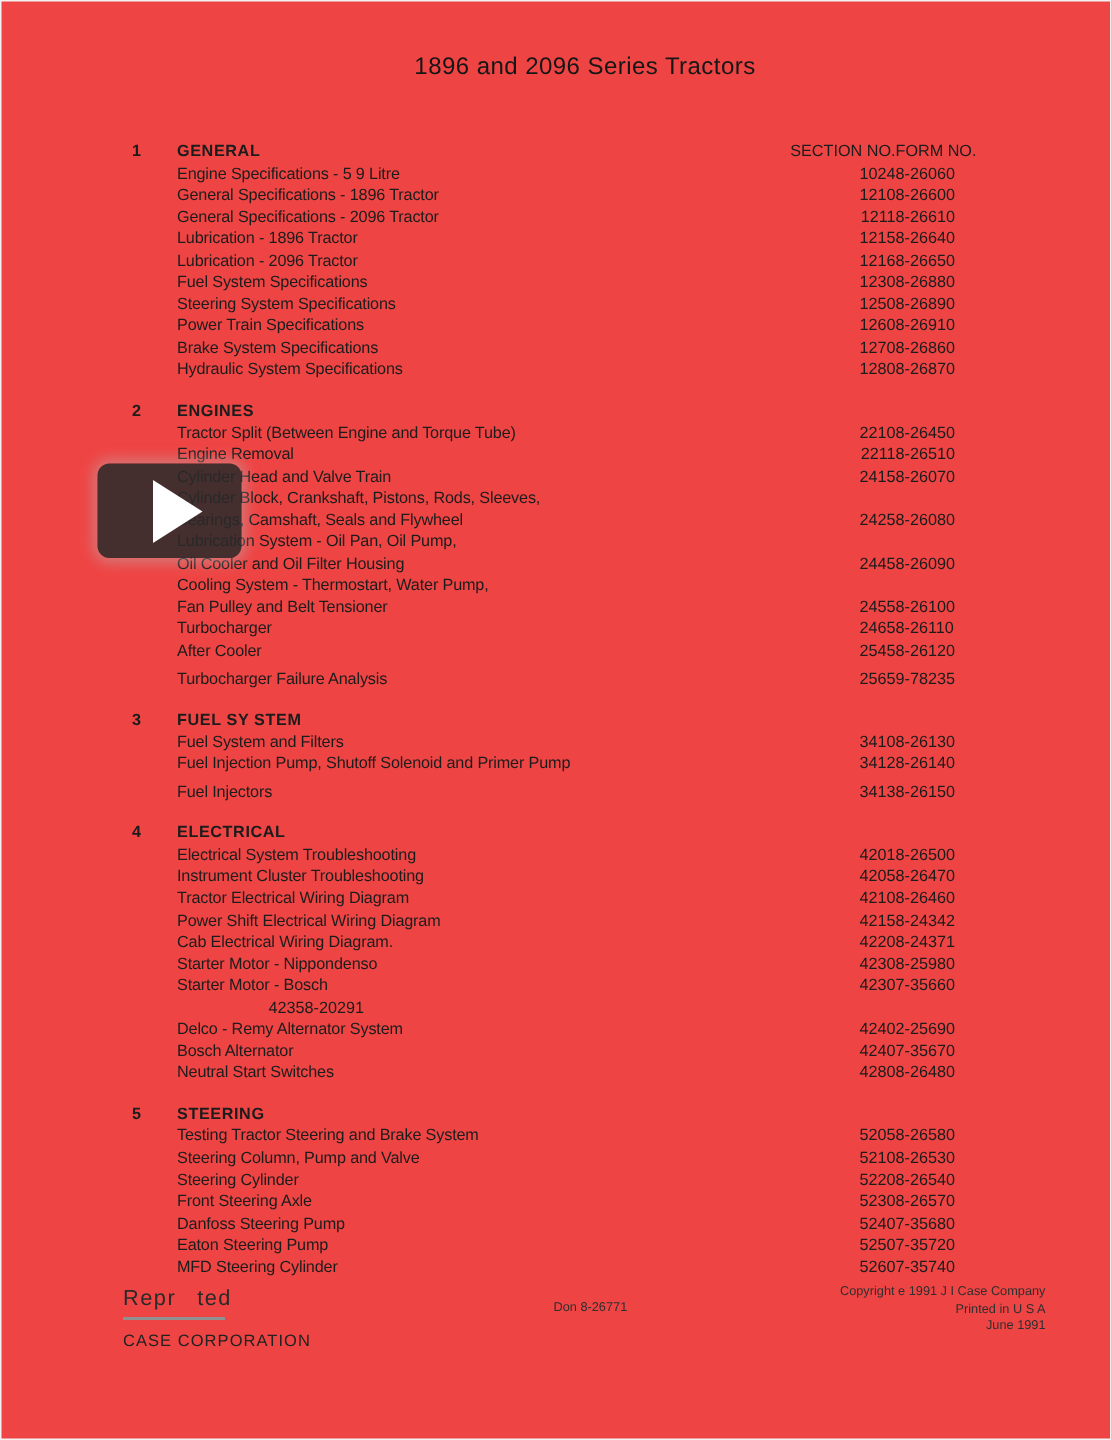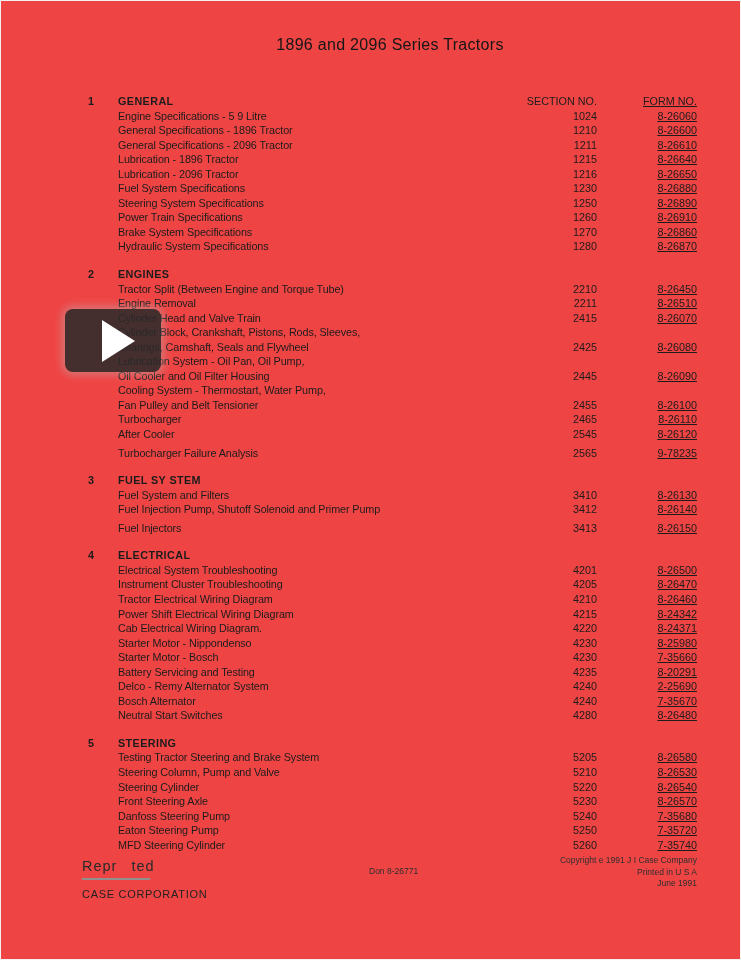--- a/index.html
+++ b/index.html
@@ -15,21 +15,21 @@
 
   .toc{position:absolute;left:88px;top:94px;width:609px;font-size:10.8px;color:#1c1c1c;}
   .section{margin-top:13px;}
   .section:first-child{margin-top:0;}
   .row{display:flex;line-height:14.55px;}
   .row.gap{margin-top:4px;}
   .num{width:30px;font-weight:bold;flex:none;}
   .label{flex:1;letter-spacing:-.1px;min-width:0;}
   .head .label{font-weight:bold;letter-spacing:.4px;}
   .sec{width:85px;text-align:right;flex:none;}
-  .form{width:100px;text-align:right;flex:none;text-decoration:underline;}
+  .form{width:100px;flex:none;}
 
   .play-overlay{
     position:absolute;left:65px;top:309px;width:96px;height:63px;
     background:rgba(43,43,43,.87);border-radius:8px;cursor:pointer;
     display:flex;align-items:center;justify-content:center;
     box-shadow:0 0 9px 3px rgba(185,185,185,.45);
   }
   .play-triangle{width:0;height:0;border-left:33px solid #ffffff;
     border-top:21px solid transparent;border-bottom:21px solid transparent;margin-left:10px;}
 
@@ -267,21 +267,20 @@
           <div class="form">8-25980</div>
         </div>
         <div class="row">
           <div class="num"></div>
           <div class="label">Starter Motor - Bosch</div>
           <div class="sec">4230</div>
           <div class="form">7-35660</div>
         </div>
         <div class="row">
           <div class="num"></div>
-          <div class="label">Battery Servicing and Testing</div>
           <div class="sec">4235</div>
           <div class="form">8-20291</div>
         </div>
         <div class="row">
           <div class="num"></div>
           <div class="label">Delco - Remy Alternator System</div>
           <div class="sec">4240</div>
           <div class="form">2-25690</div>
         </div>
         <div class="row">

